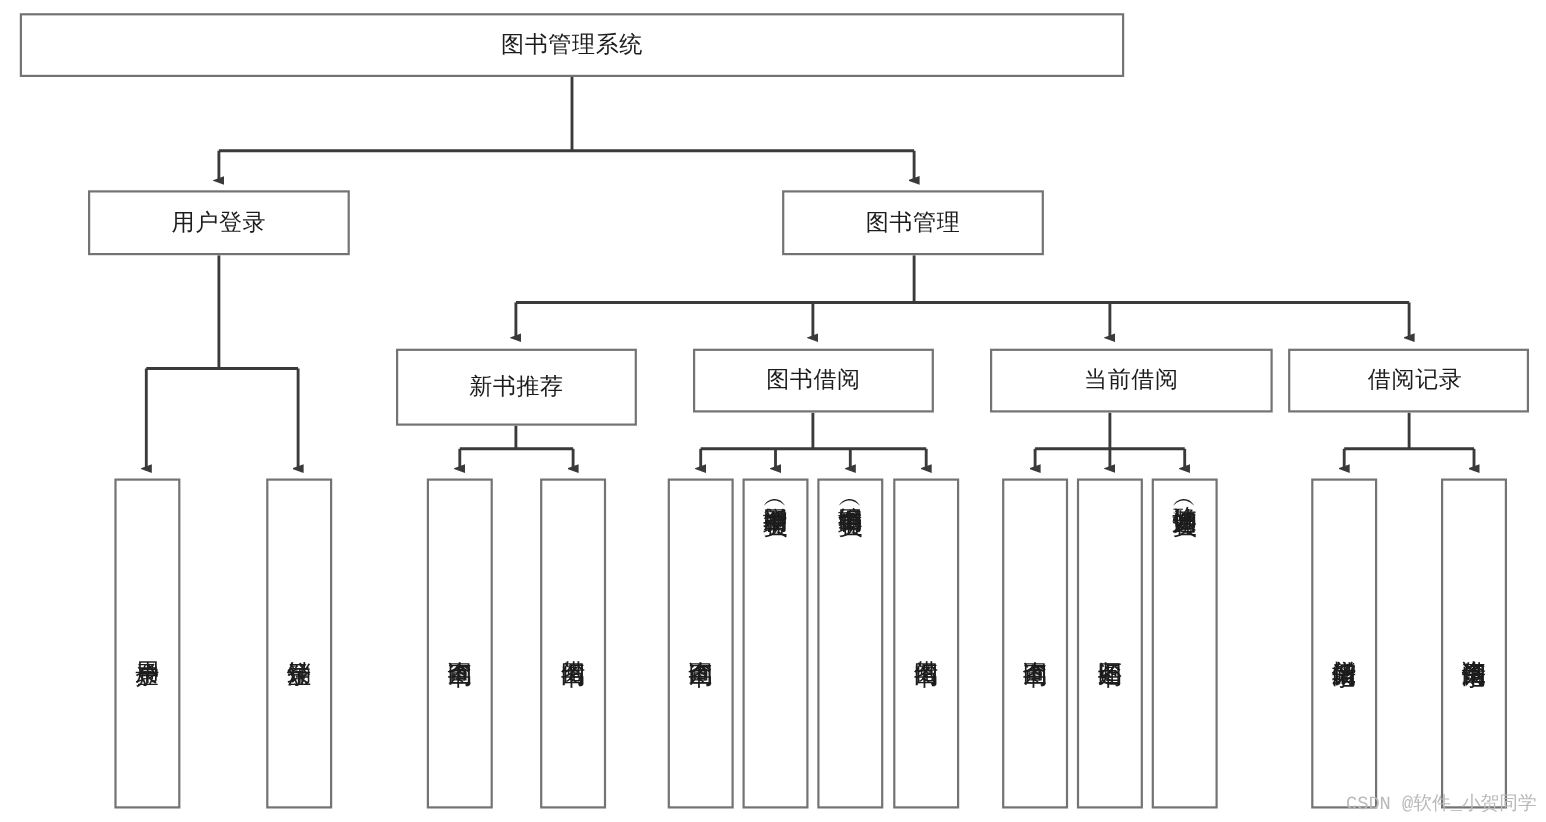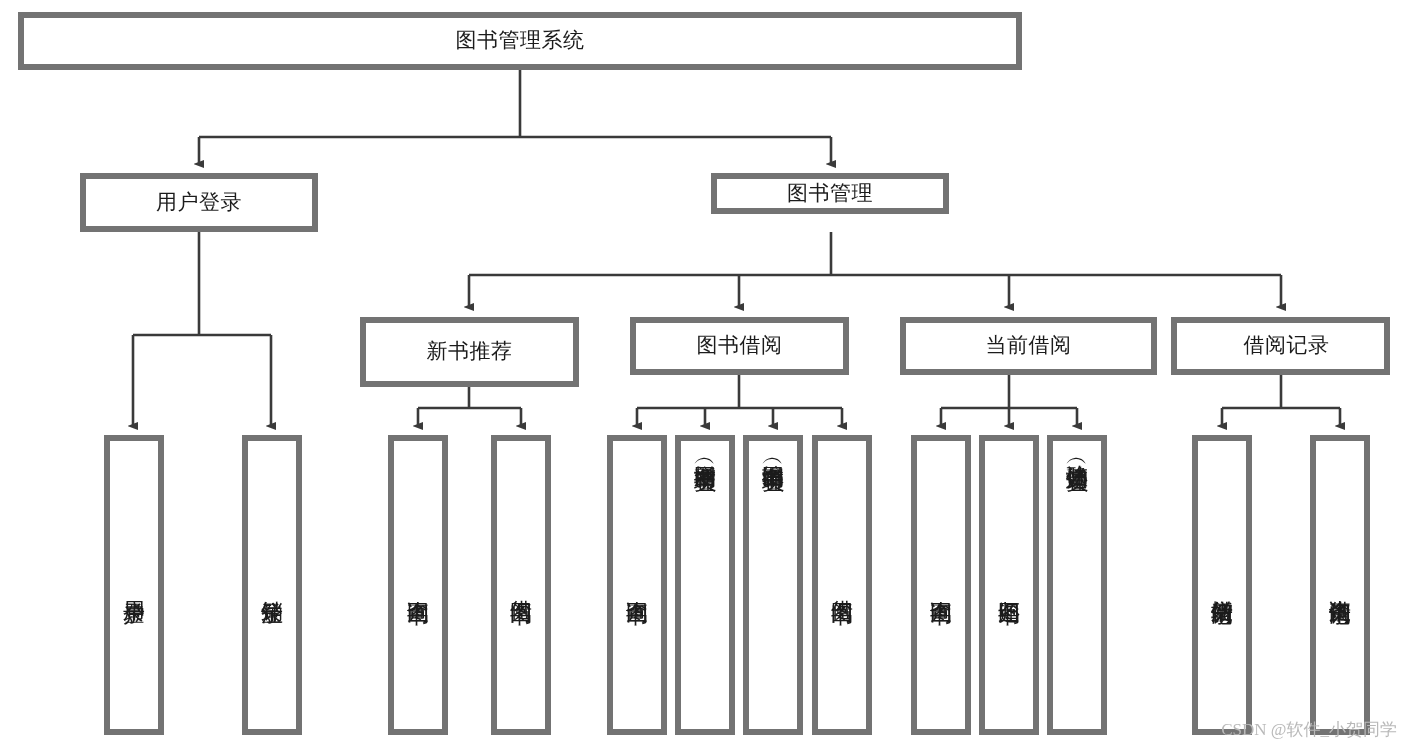--- a/index.html
+++ b/index.html
@@ -20,21 +20,21 @@
     overflow: hidden;
   }
   #edges {
     position: absolute;
     left: 0; top: 0;
     width: 1405px; height: 747px;
     pointer-events: none;
   }
   .node {
     position: absolute;
-    border: 6px solid #737373;
+    border: 2px solid #737373;
     background: #ffffff;
     display: flex;
     align-items: center;
     justify-content: center;
     z-index: 2;
     font-family: Liberation Serif, serif;
   }
   .node-h .label {
     font-size: 21px;
     line-height: 1.2;
@@ -61,21 +61,21 @@
     padding-top: 0;
   }
   .watermark {
     position: absolute;
     right: 8px;
     bottom: 6px;
     font-size: 17px;
     color: #b9b9b9;
     z-index: 5;
     white-space: nowrap;
-    font-family: Liberation Serif, serif;
+    font-family: Liberation Mono, monospace;
   }
 </style>
 </head>
 <body>
 
 <div id="canvas">
 
   <svg id="edges" viewBox="0 0 1405 747" xmlns="http://www.w3.org/2000/svg">
     <defs>
       <marker id="arrow" markerWidth="10" markerHeight="10" refX="5" refY="5" orient="auto" markerUnits="userSpaceOnUse">
@@ -127,21 +127,21 @@
   </svg>
 
   <div class="node node-h" style="left:18px; top:12px; width:1004px; height:58px;">
     <span class="label">图书管理系统</span>
   </div>
 
   <div class="node node-h" style="left:80px; top:173px; width:238px; height:59px;">
     <span class="label">用户登录</span>
   </div>
 
-  <div class="node node-h" style="left:711px; top:173px; width:238px; height:41px;">
+  <div class="node node-h" style="left:711px; top:173px; width:238px; height:59px;">
     <span class="label">图书管理</span>
   </div>
 
   <div class="node node-h" style="left:360px; top:317px; width:219px; height:70px;">
     <span class="label">新书推荐</span>
   </div>
 
   <div class="node node-h" style="left:630px; top:317px; width:219px; height:58px;">
     <span class="label">图书借阅</span>
   </div>

